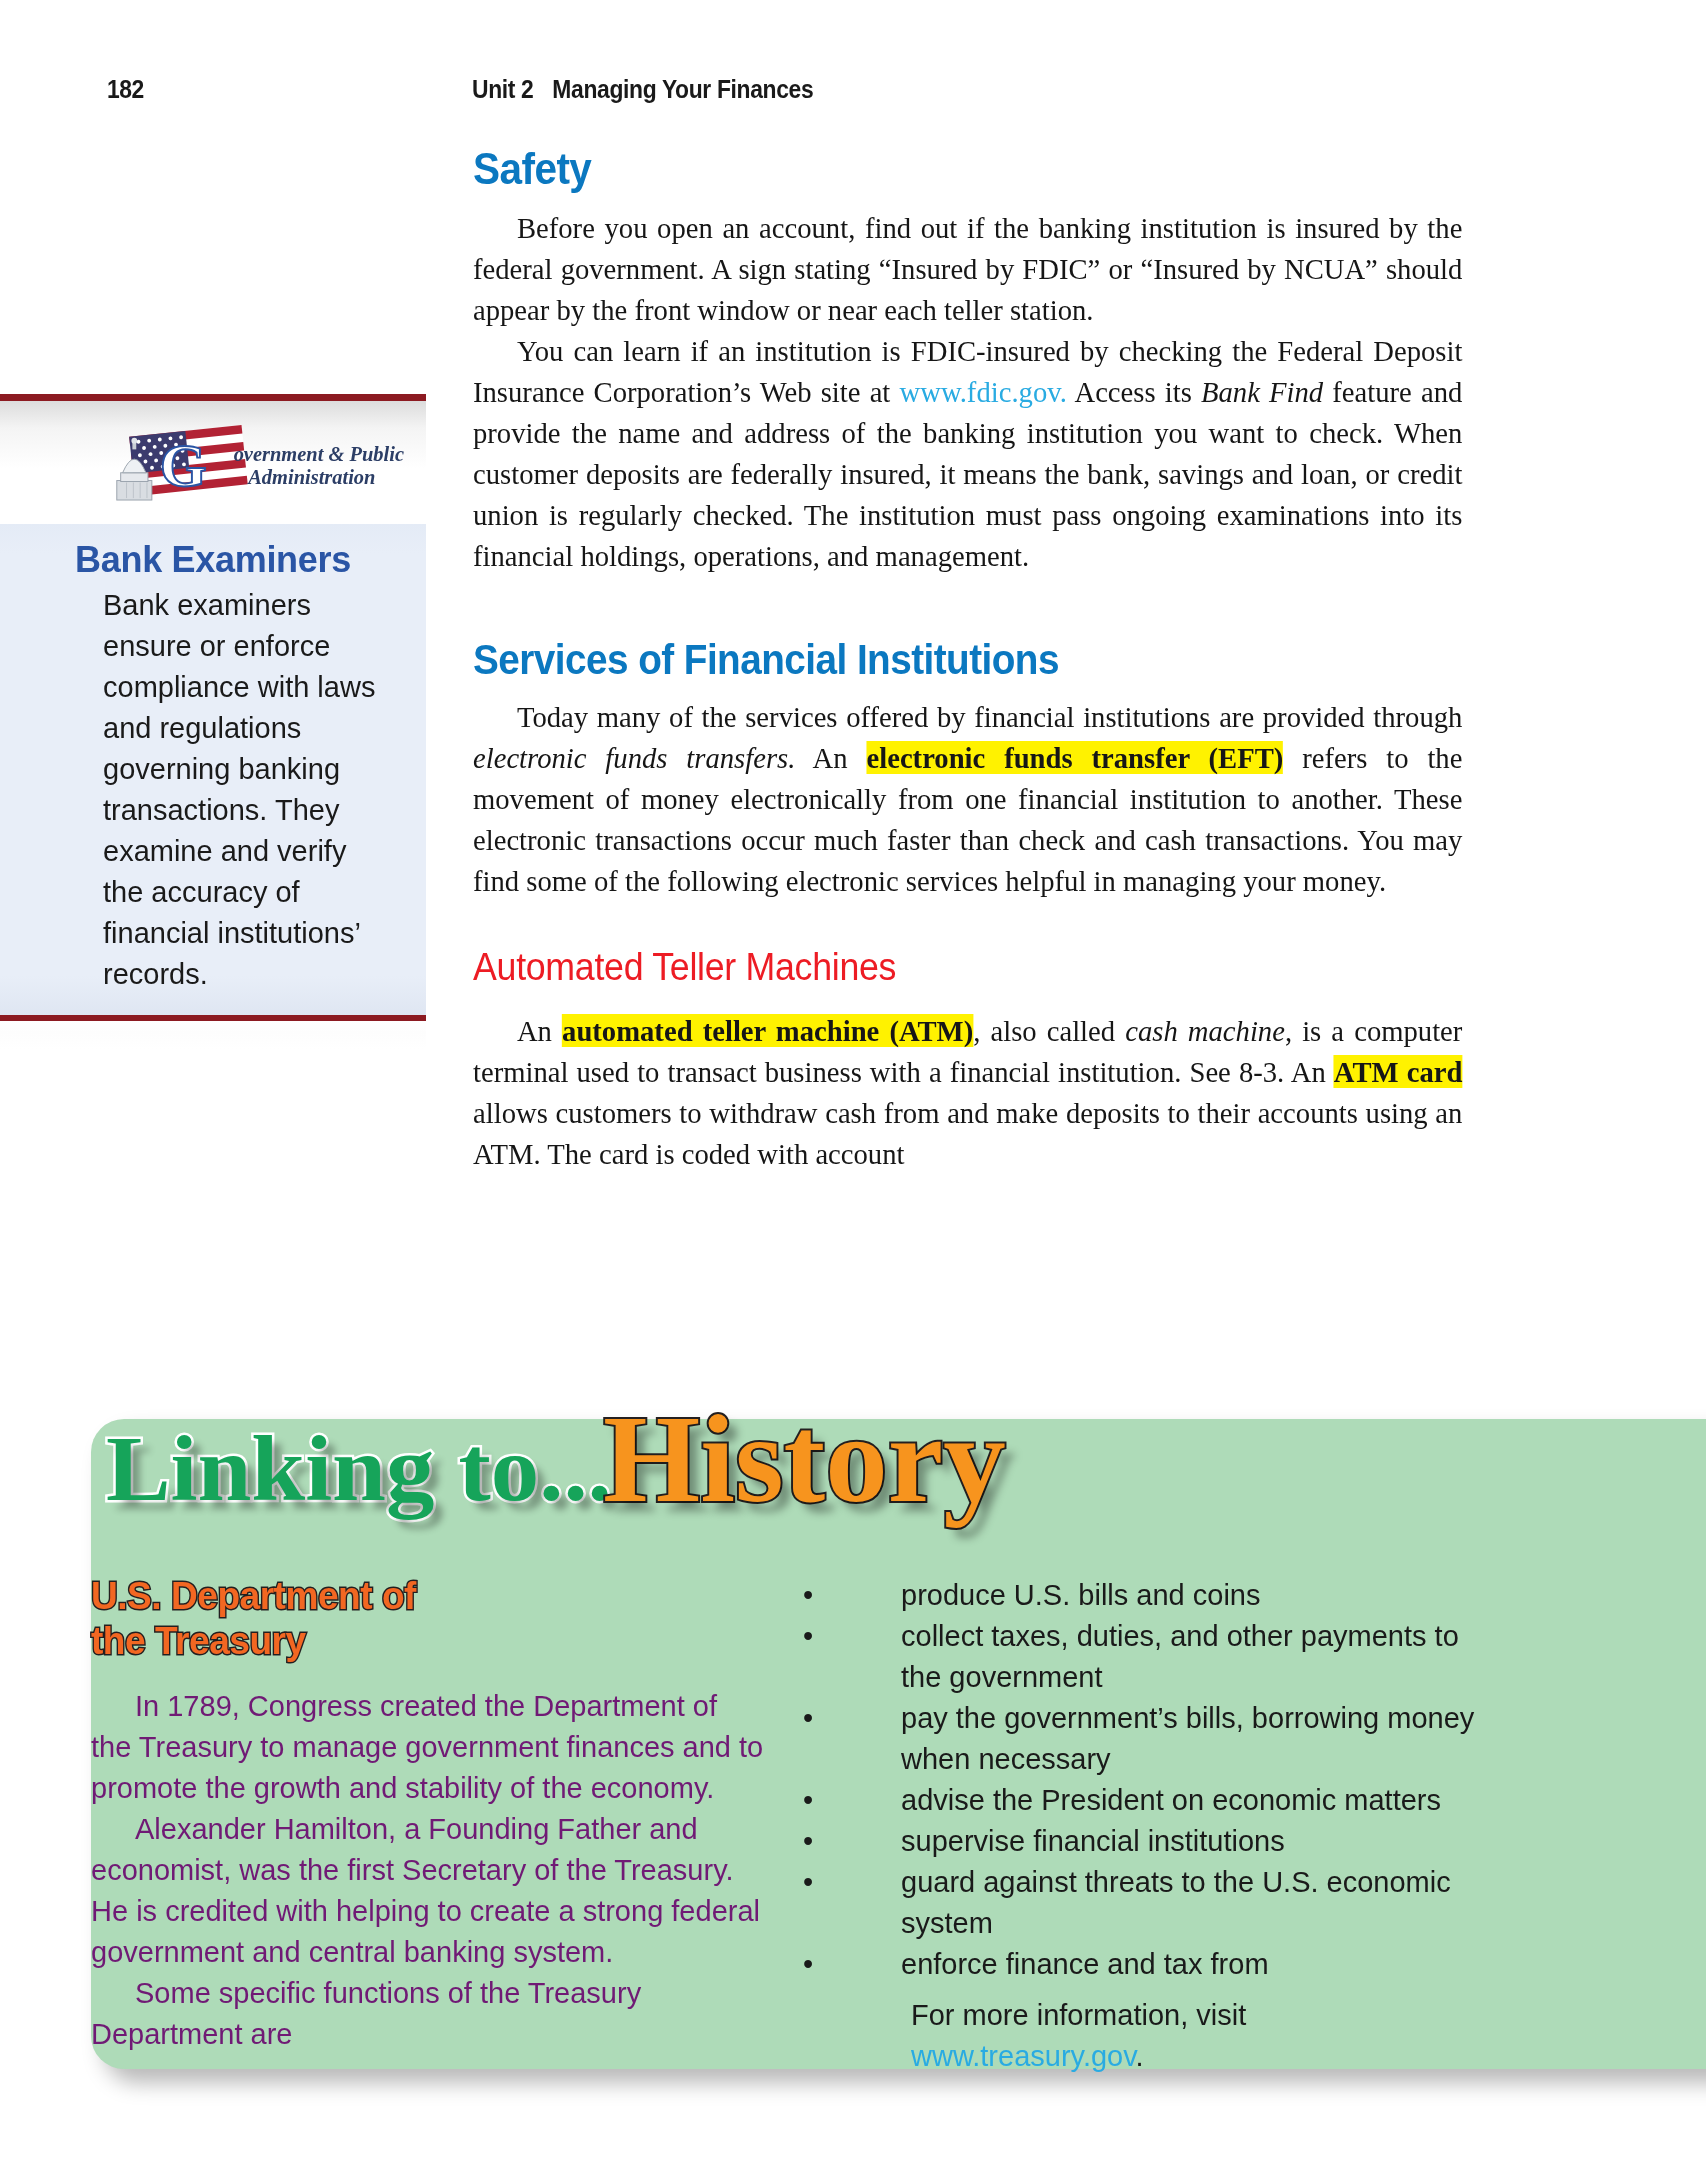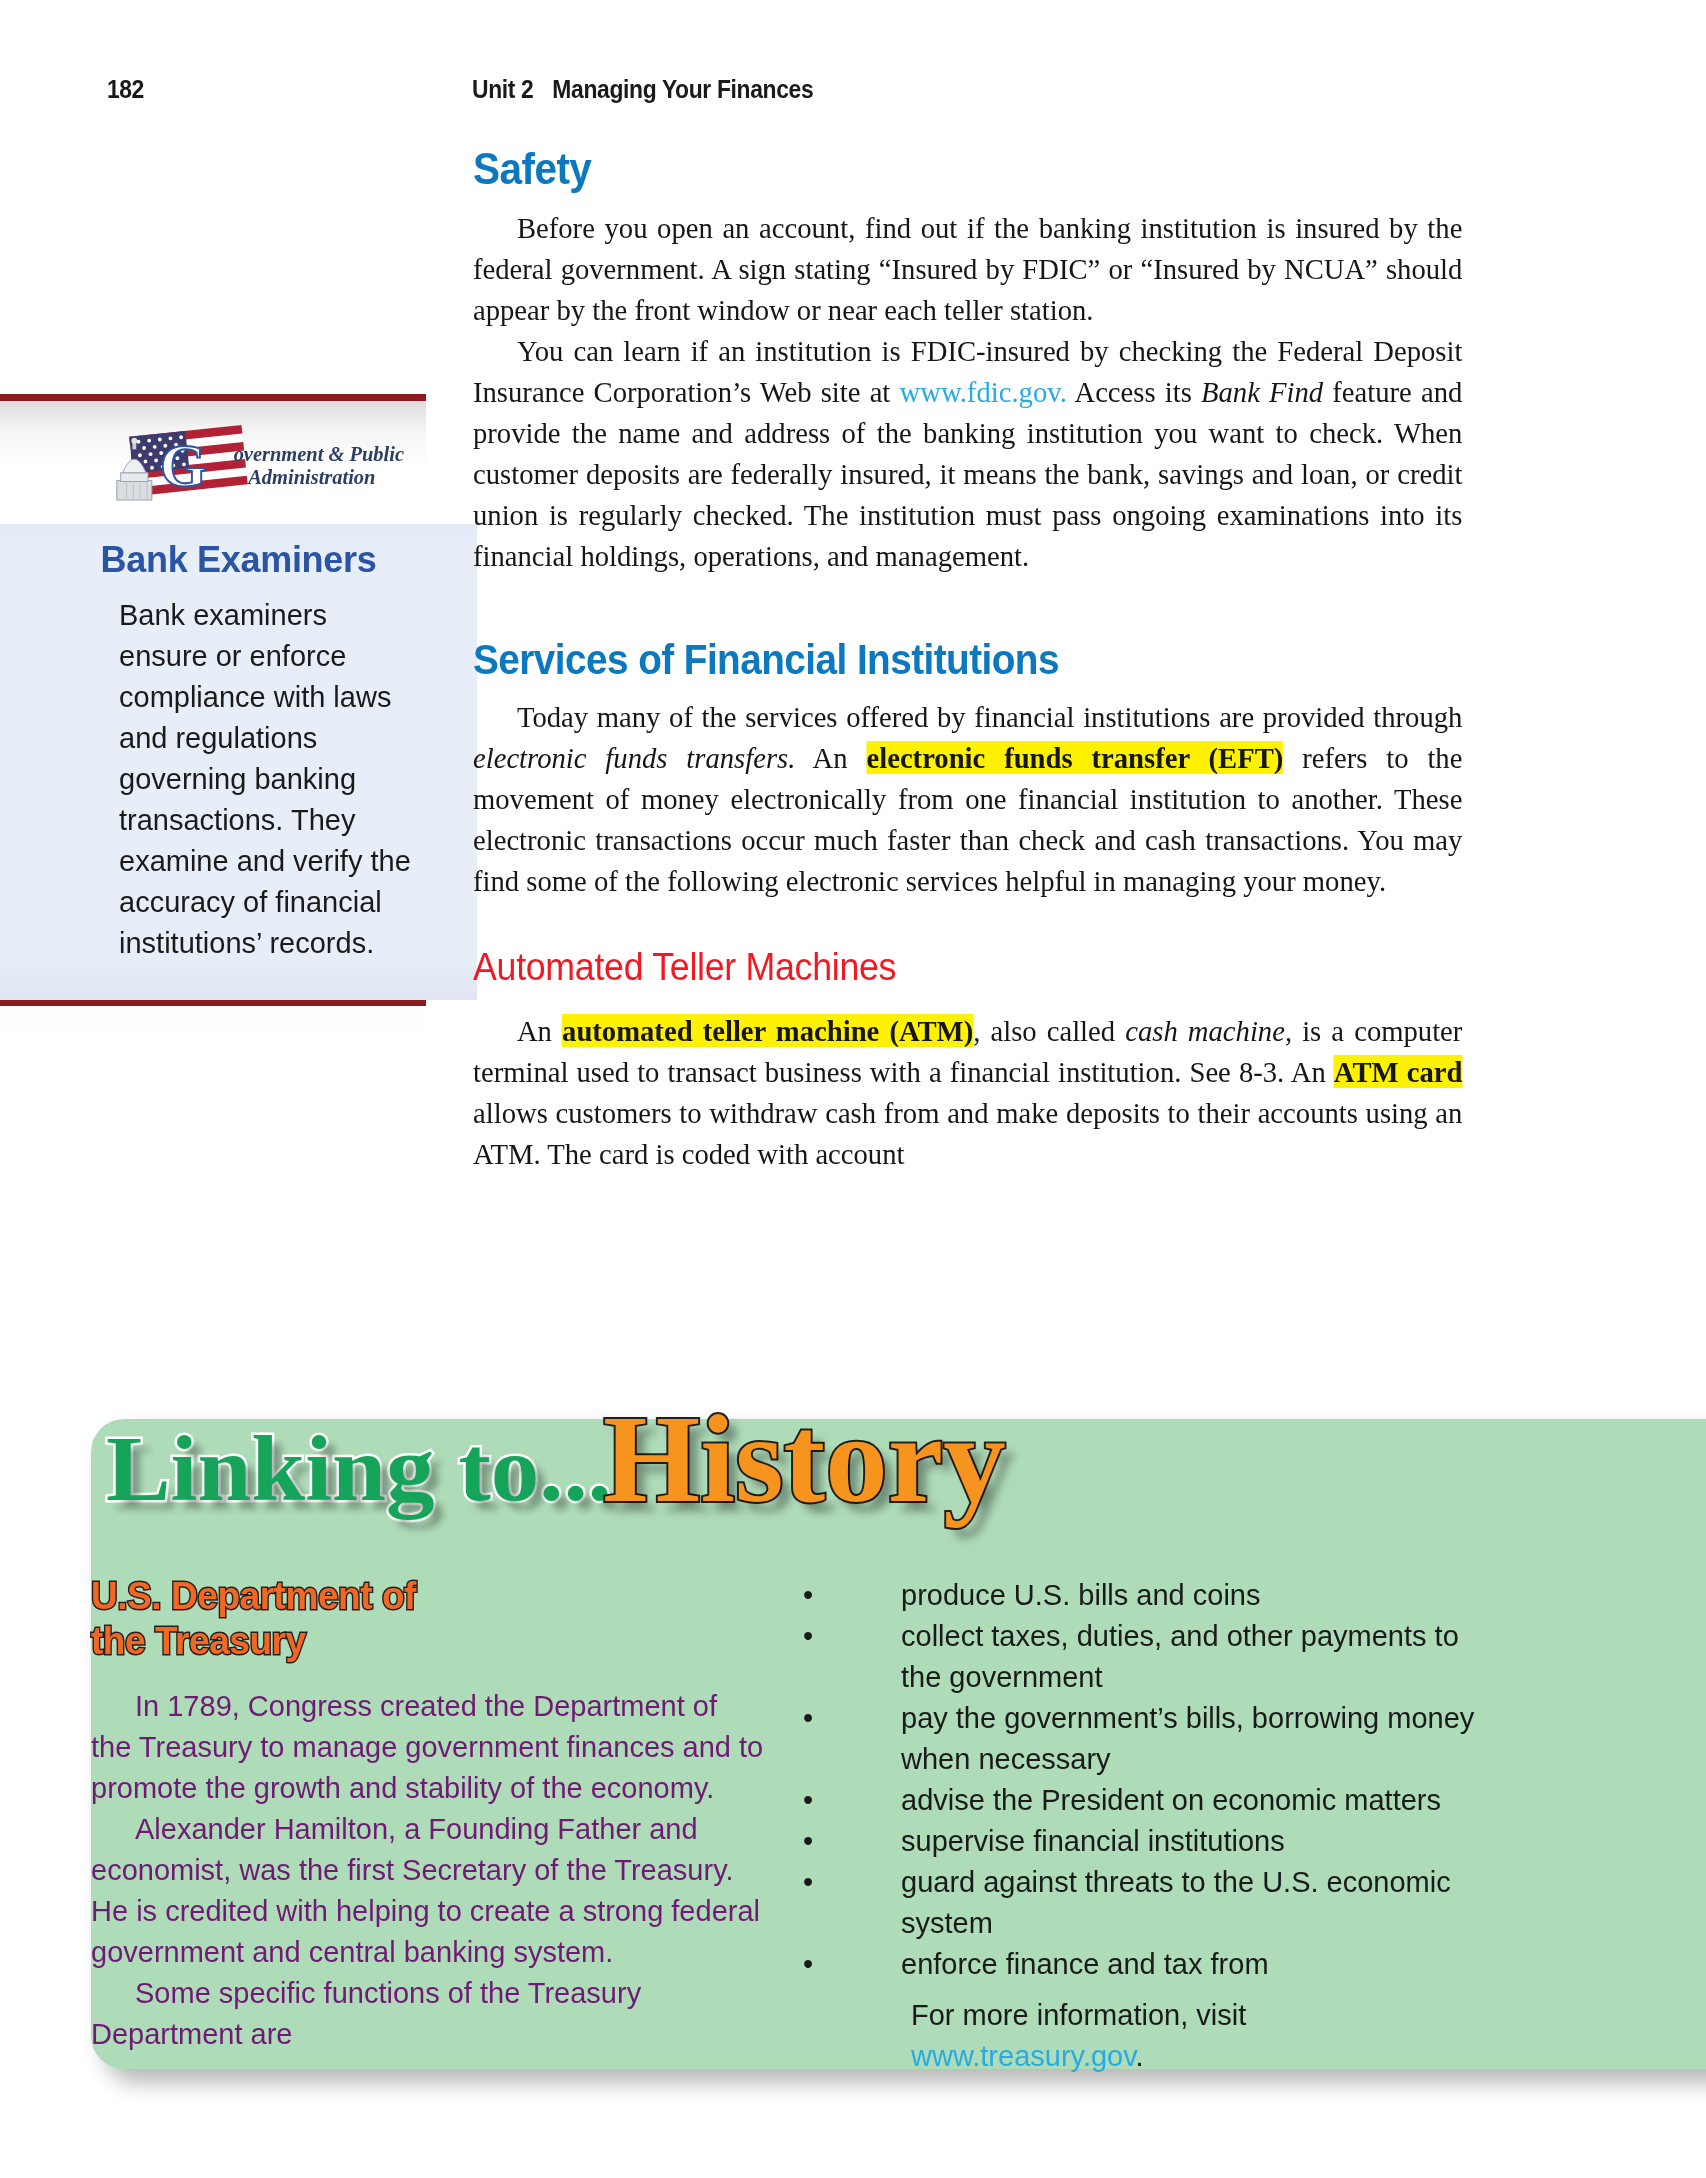--- a/index.html
+++ b/index.html
@@ -124,42 +124,42 @@
     position: relative;
   }
   #career-logo {
     position: absolute;
     left: 109px;
     top: 19.5px;
     width: 297px;
     height: 88px;
   }
   #career-panel {
-    width: 477px;
+    width: 426px;
     background: #e6edf7;
     padding: 17.6px 0 19.5px 0;
     box-sizing: border-box;
     background-image: linear-gradient(to bottom, #e4ebf6 0%, #e8eef8 6%, #e8eef8 92%, #dfe6f2 100%);
   }
   #career-title {
     font-family: "Liberation Sans", sans-serif;
     font-weight: bold;
     font-size: 36px;
     color: #2a55a5;
     text-align: center;
     line-height: 1.05;
     margin: 0 0 5.9px 0;
     letter-spacing: -0.3px;
   }
   #career-body {
     font-family: "Liberation Sans", sans-serif;
     font-size: 29px;
     line-height: 41px;
     color: #1a1a1a;
-    margin: 16px;
+    margin: 0;
     padding: 0 47px 0 103px;
     text-align: left;
   }
   .rule-red-bottom-wrap {
     width: 426px;
     height: 29px;
     background: linear-gradient(to bottom, #ffffff 0%, #fdfdfd 40%, #ffffff 100%);
   }
 
   

